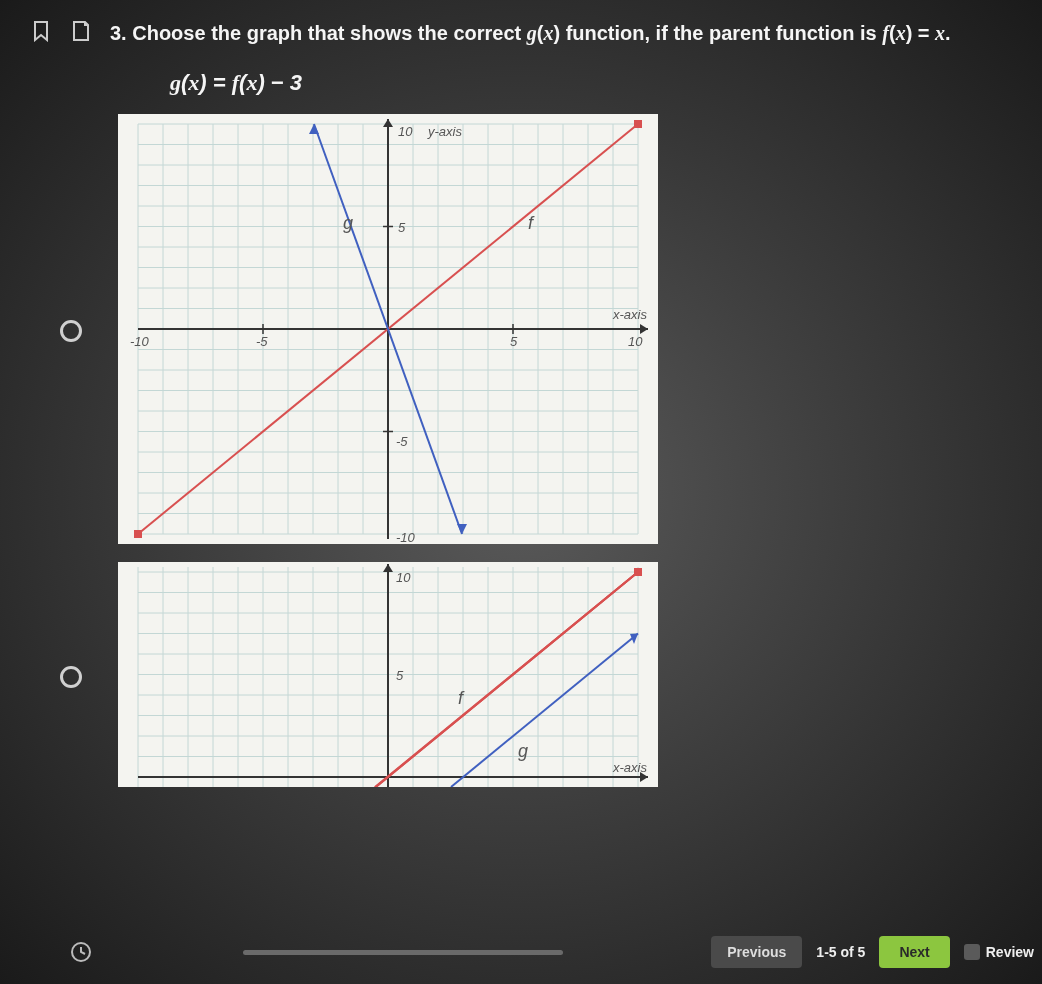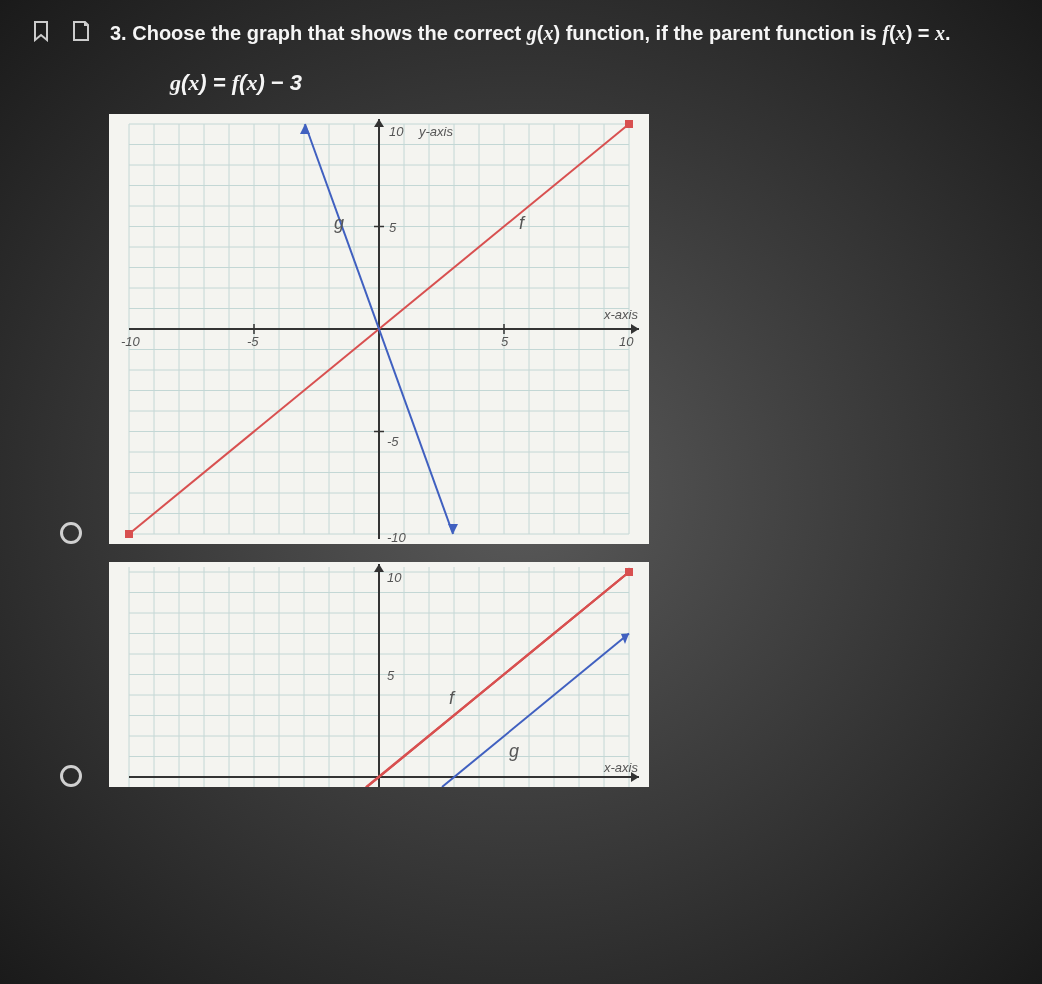--- a/index.html
+++ b/index.html
@@ -44,22 +44,22 @@
       color: #f5f5f5;
       font-weight: bold;
       font-size: 22px;
       font-style: italic;
       margin-left: 140px;
       margin-bottom: 18px;
       margin-top: 24px;
     }
     .option-row {
       display: flex;
-      align-items: flex-end;
-      gap: 27px;
+      align-items: center;
+      gap: 36px;
       margin-bottom: 18px;
       margin-left: 30px;
     }
     .radio {
       width: 22px;
       height: 22px;
       border: 3px solid #d0d0d0;
       border-radius: 50%;
       background: transparent;
       cursor: pointer;
@@ -322,14 +322,30 @@
 
         <text x="278" y="20" class="ax-label">10</text>
         <text x="278" y="118" class="ax-label">5</text>
         <text x="340" y="142" class="fn-label">f</text>
         <text x="400" y="195" class="fn-label">g</text>
         <text x="495" y="210" class="ax-label" font-size="11">x-axis</text>
       </svg>
     </div>
   </div>
 
+  <div class="footer-bar">
+    <div class="footer-left">
+      <svg width="22" height="22" viewBox="0 0 22 22">
+          <circle cx="11" cy="11" r="9" fill="none" stroke="#bbb" stroke-width="2"></circle>
+          <path d="M11 6 v5 l4 2" fill="none" stroke="#bbb" stroke-width="2"></path>
+        </svg>
+    </div>
+    <div class="progress-track"></div>
+    <button class="prev-btn">Previous</button>
+    <span class="page-indicator">1-5 of 5</span>
+    <button class="next-btn">Next</button>
+    <label class="review-cb">
+      <span class="cb-box"></span>
+      <span>Review</span>
+    </label>
+  </div>
 
 </div>
 
 </body></html>

